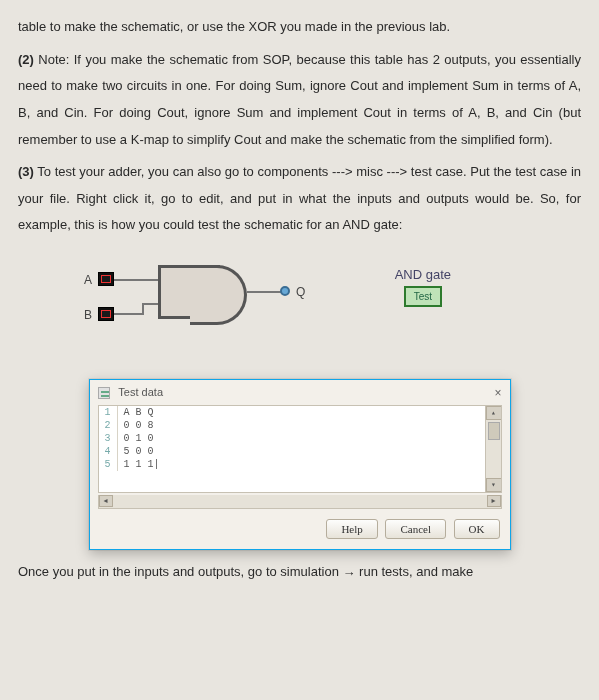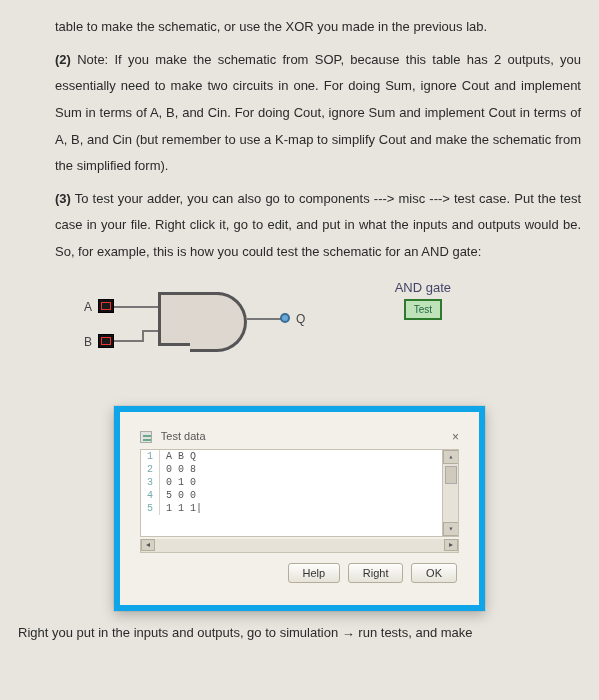--- a/index.html
+++ b/index.html
@@ -11,21 +11,20 @@
     font-size: 13px;
     color: #2a2a2a;
     padding: 14px 18px;
     overflow: hidden;
     position: relative;
   }
   .para {
     line-height: 2.05;
     margin-bottom: 6px;
     text-align: justify;
-    margin-left: 37px;
   }
   .num { font-weight: bold; }
   .figure-area {
     margin-top: 10px;
     position: relative;
     height: 130px;
   }
   .circuit {
     position: absolute;
     left: 80px;
@@ -82,41 +81,41 @@
     width: 54px;
     height: 54px;
     border: 3px solid #555;
     border-left: none;
     border-radius: 0 54px 54px 0;
     background: #ddd7cf;
   }
   .test-badge {
     position: absolute;
     right: 130px;
-    top: 4px;
+    top: 18px;
     text-align: center;
     margin-left: 33px;
   }
   .test-badge .lbl { color: #446; font-size: 13px; margin-bottom: 4px; }
   .test-badge .btn {
     border: 2px solid #2d7a2d;
     background: #bfe3b8;
     padding: 3px 8px;
     font-size: 10px;
     color: #2a4;
     color: #264;
     display: inline-block;
   }
   .dialog {
     margin: 0 auto 10px auto;
-    width: 371px;
+    width: 422px;
     background: #f3f0ea;
-    border: 6px solid #0ea5e9;
+    border: 1px solid #0ea5e9;
     box-shadow: 0 4px 12px rgba(0,0,0,0.25), 0 0 0 1px rgba(0,0,0,0.06);
-    padding: 12px;
+    padding: 0;
   }
   .dialog .title {
     font-size: 11px;
     padding: 6px 8px 4px 8px;
     color: #555;
     position: relative;
   }
   .dialog .title .ico {
     display:inline-block;
     width:12px;height:12px;
@@ -195,20 +194,21 @@
     padding: 10px 10px 10px 10px;
   }
   .dlg-btns button {
     font-size: 11px;
     padding: 3px 14px;
     margin-left: 4px;
     background: linear-gradient(#fdfdfc,#e7e3d9);
     border: 1px solid #b5ad9c;
     border-radius: 3px;
     color: #333;
+    font-family: Liberation Serif, serif;
   }
   .bottom-line {
     margin-top: 6px;
     font-size: 13px;
     line-height: 1.9;
   }
 </style>
 </head>
 <body>
 
@@ -283,18 +283,18 @@
       <div class="thumb"></div>
       <div class="dn">▾</div>
     </div>
   </div>
   <div class="hscroll">
     <div class="lft">◂</div>
     <div class="rgt">▸</div>
   </div>
   <div class="dlg-btns">
     <button>Help</button>
-    <button>Right</button>
+    <button>Cancel</button>
     <button>OK</button>
   </div>
 </div>
 
-<p class="bottom-line">Right you put in the inputs and outputs, go to simulation → run tests, and make</p>
+<p class="bottom-line">Once you put in the inputs and outputs, go to simulation → run tests, and make</p>
 
 </body></html>

